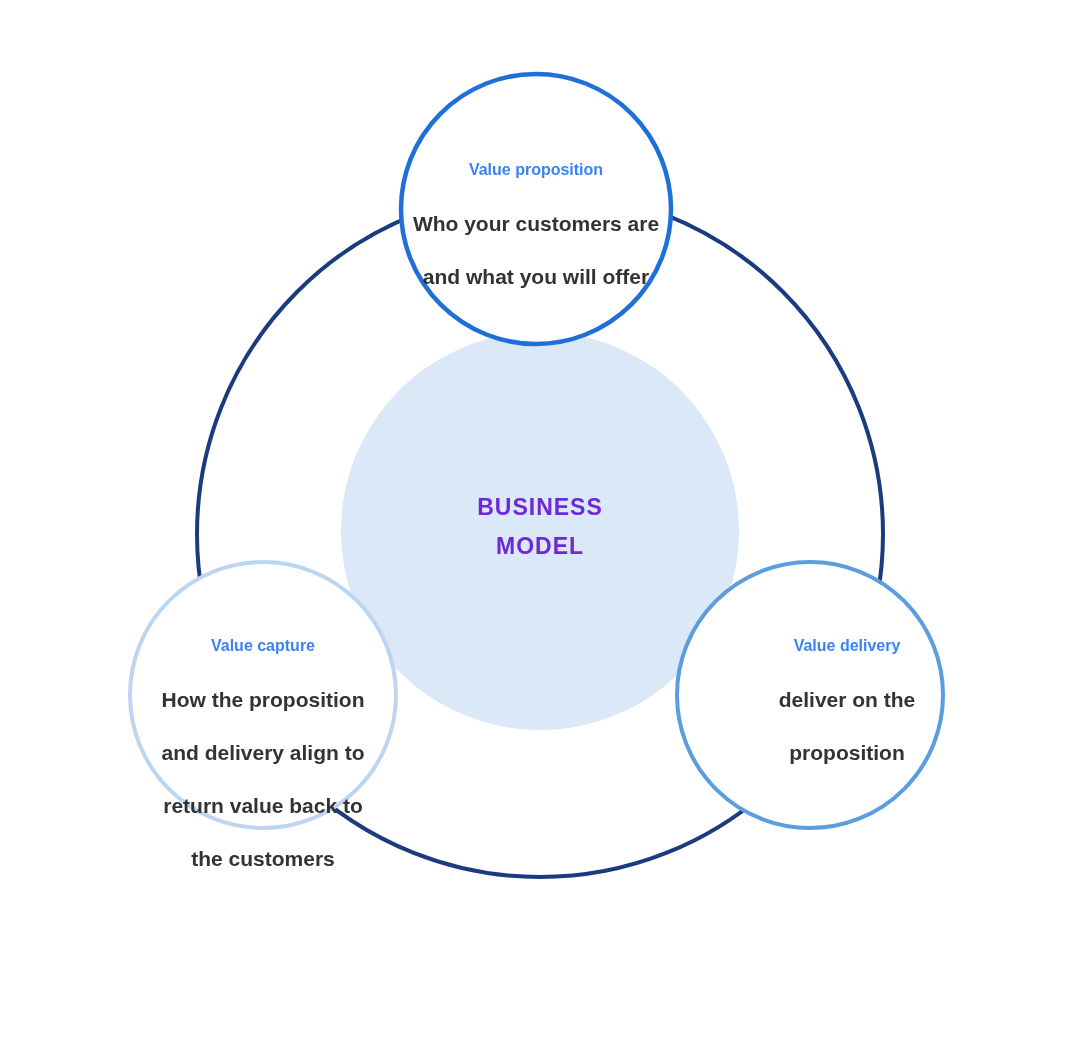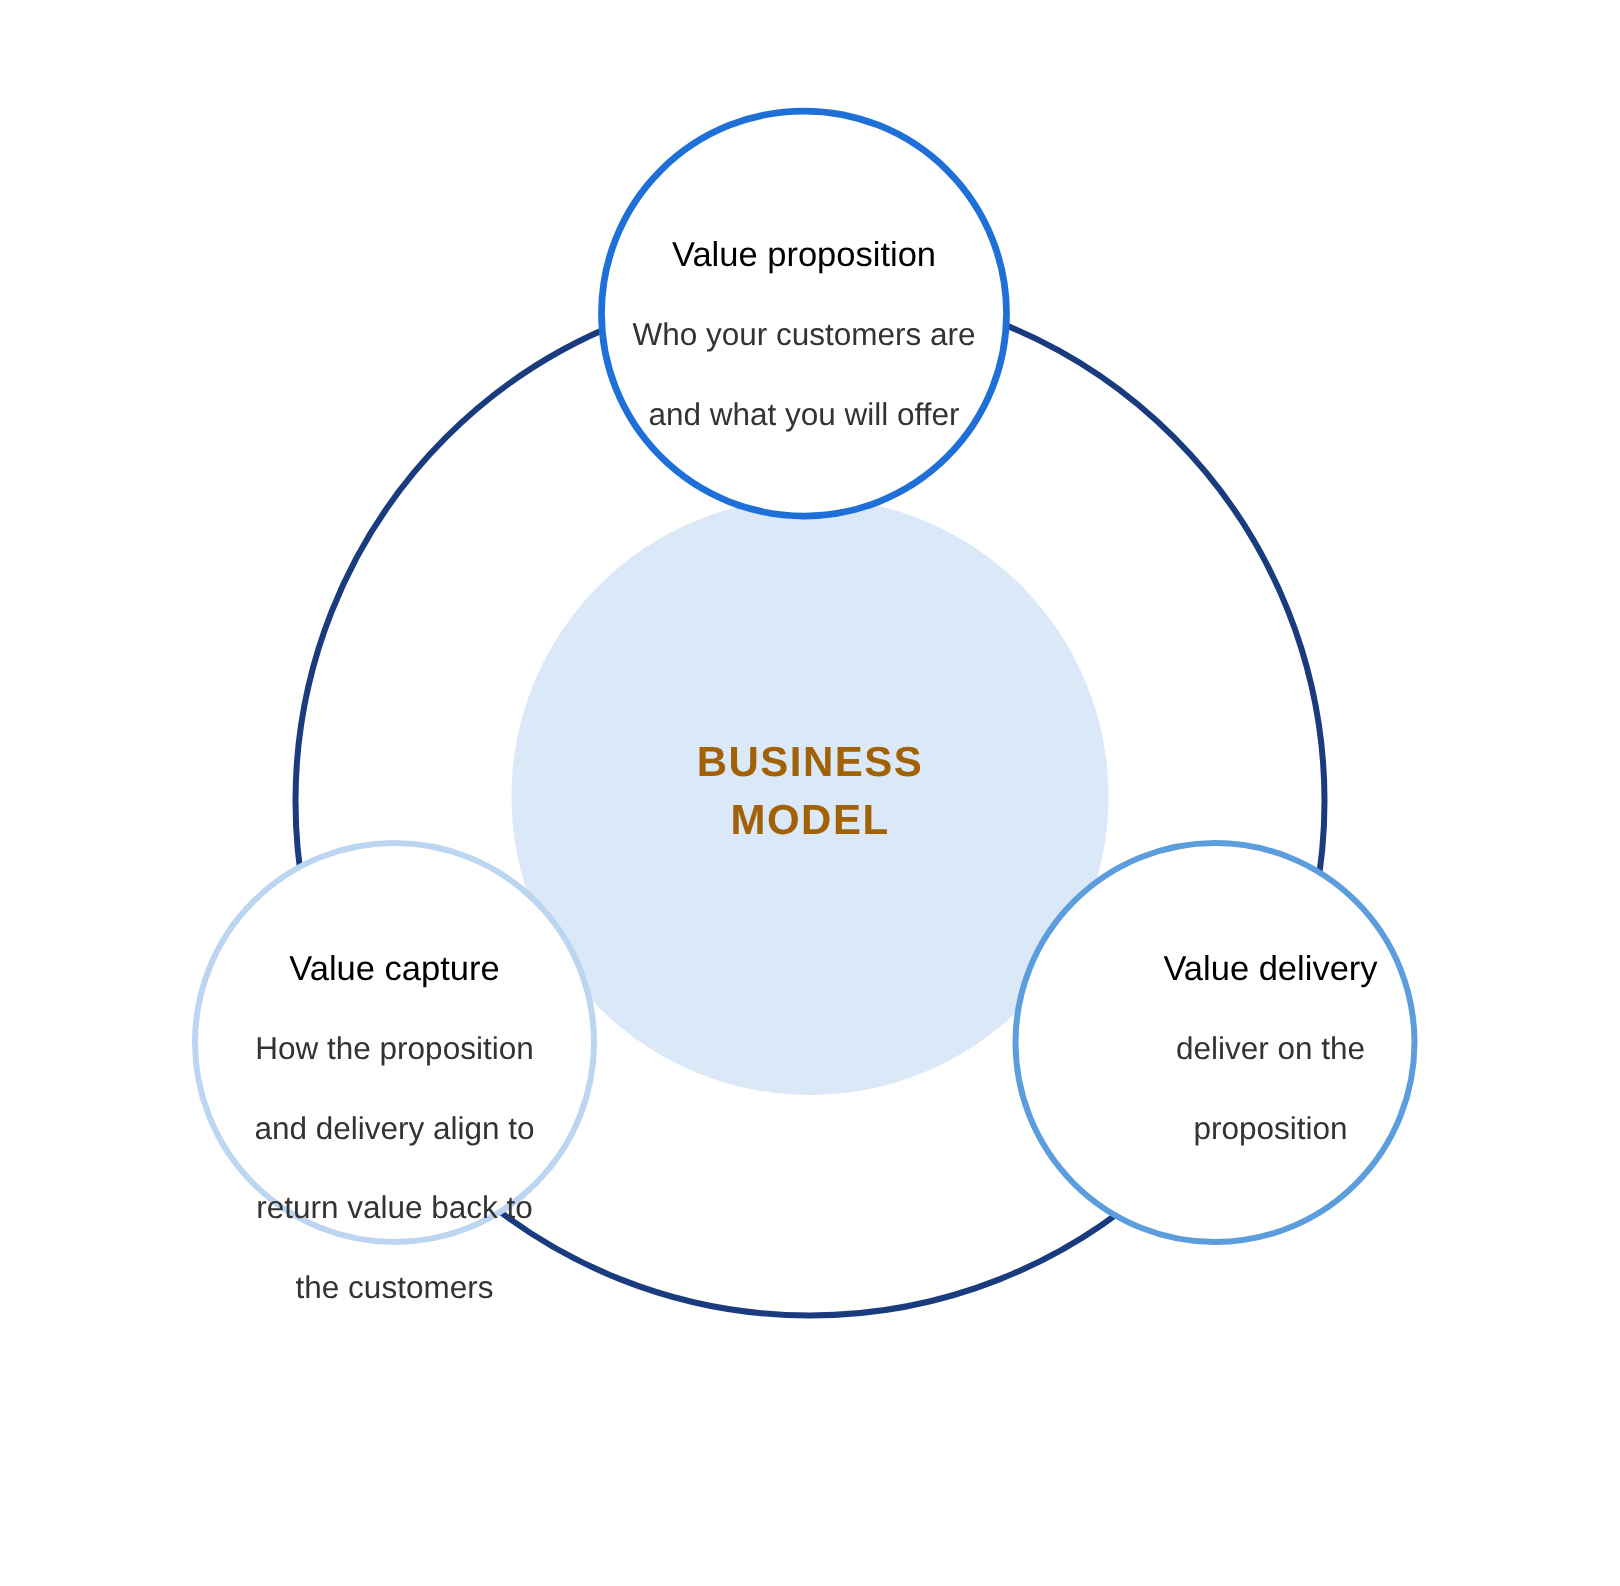--- a/index.html
+++ b/index.html
@@ -19,46 +19,46 @@
     position: absolute;
     left: 0;
     top: 0;
   }
   .node-text {
     position: absolute;
     text-align: center;
     pointer-events: none;
   }
   .node-label {
-    font-size: 23px;
-    font-weight: normal;
-    color: #000000;
+    font-size: 16px;
+    font-weight: bold;
+    color: #3b82f6;
     line-height: 27px;
     margin-bottom: 8px;
     white-space: nowrap;
   }
   .node-desc-line {
     font-size: 21px;
-    font-weight: 400;
+    font-weight: 700;
     color: #333333;
     line-height: 25px;
     white-space: nowrap;
     margin-top: 28px;
   }
   .center-title {
     position: absolute;
     left: 390px;
     top: 488px;
     width: 300px;
     text-align: center;
   }
   .center-title-line {
-    font-size: 28px;
+    font-size: 23px;
     font-weight: bold;
-    color: #a16207;
+    color: #6d28d9;
     line-height: 39px;
     letter-spacing: 1px;
     white-space: nowrap;
   }
   .text-top   { left: 376px; top: 156px; width: 320px; }
   .text-left  { left: 113px; top: 632px; width: 300px; }
   .text-right { left: 697px; top: 632px; width: 300px; }
 </style>
 </head>
 <body>

